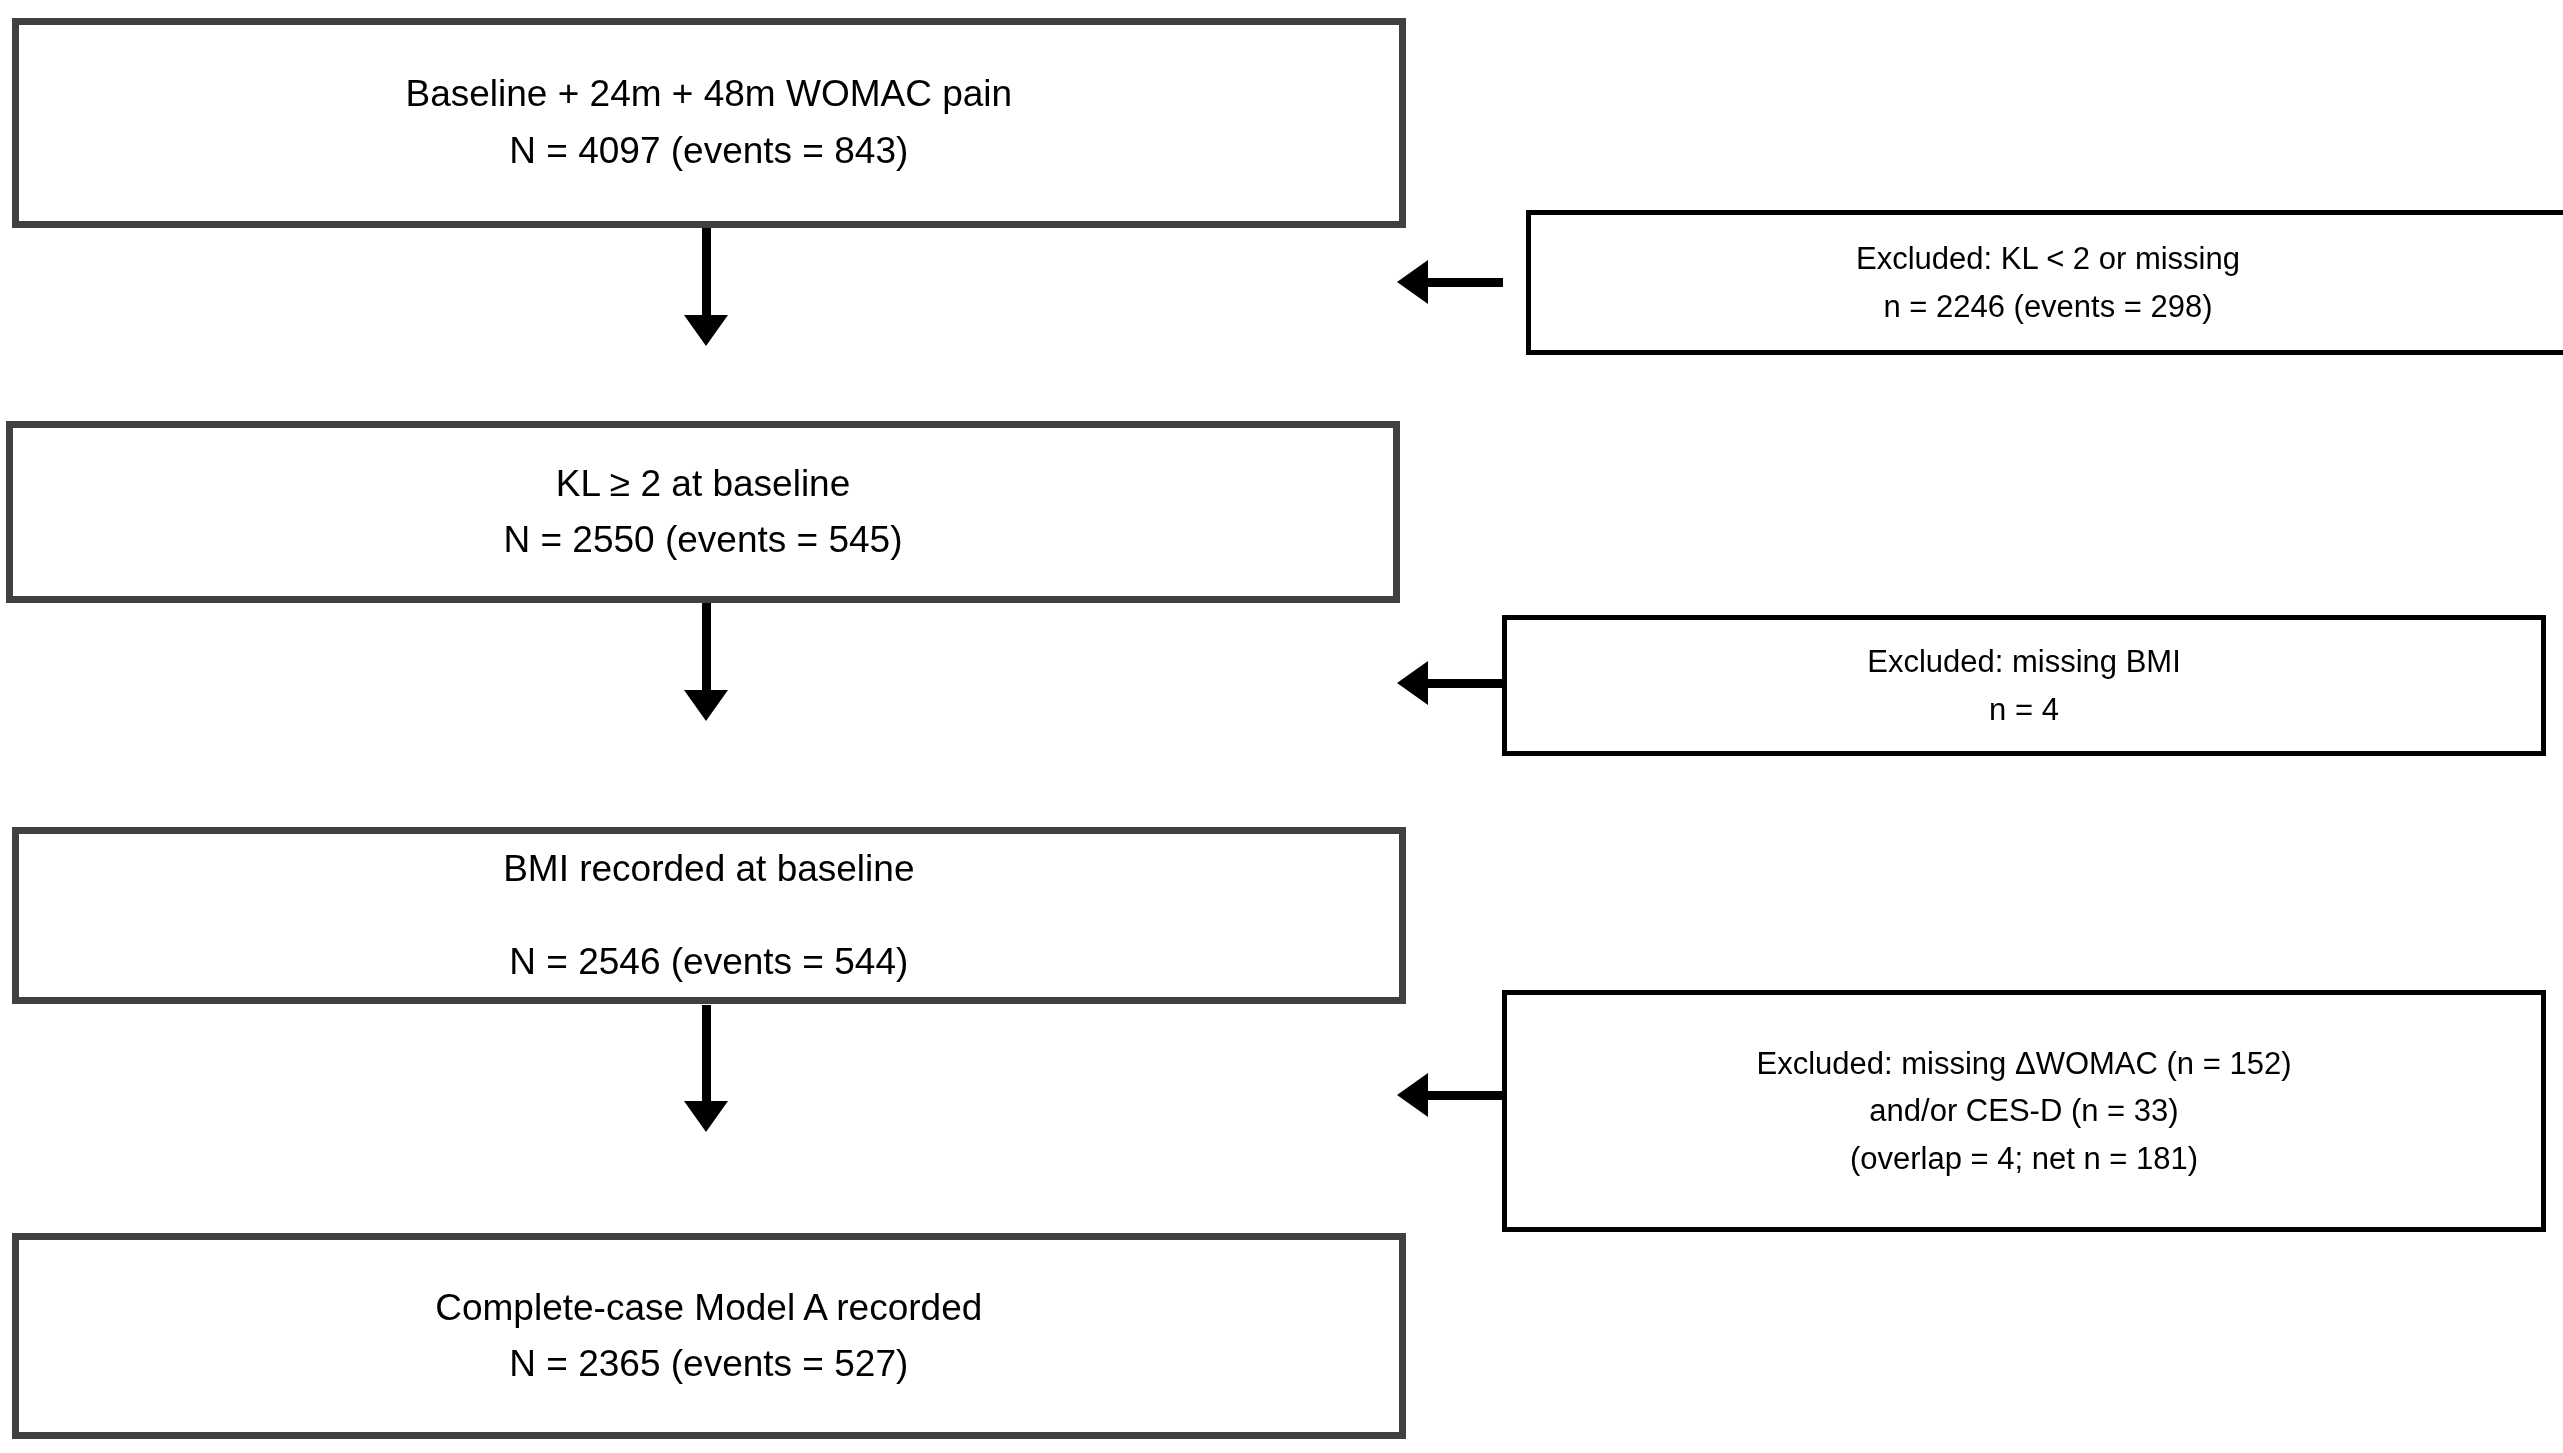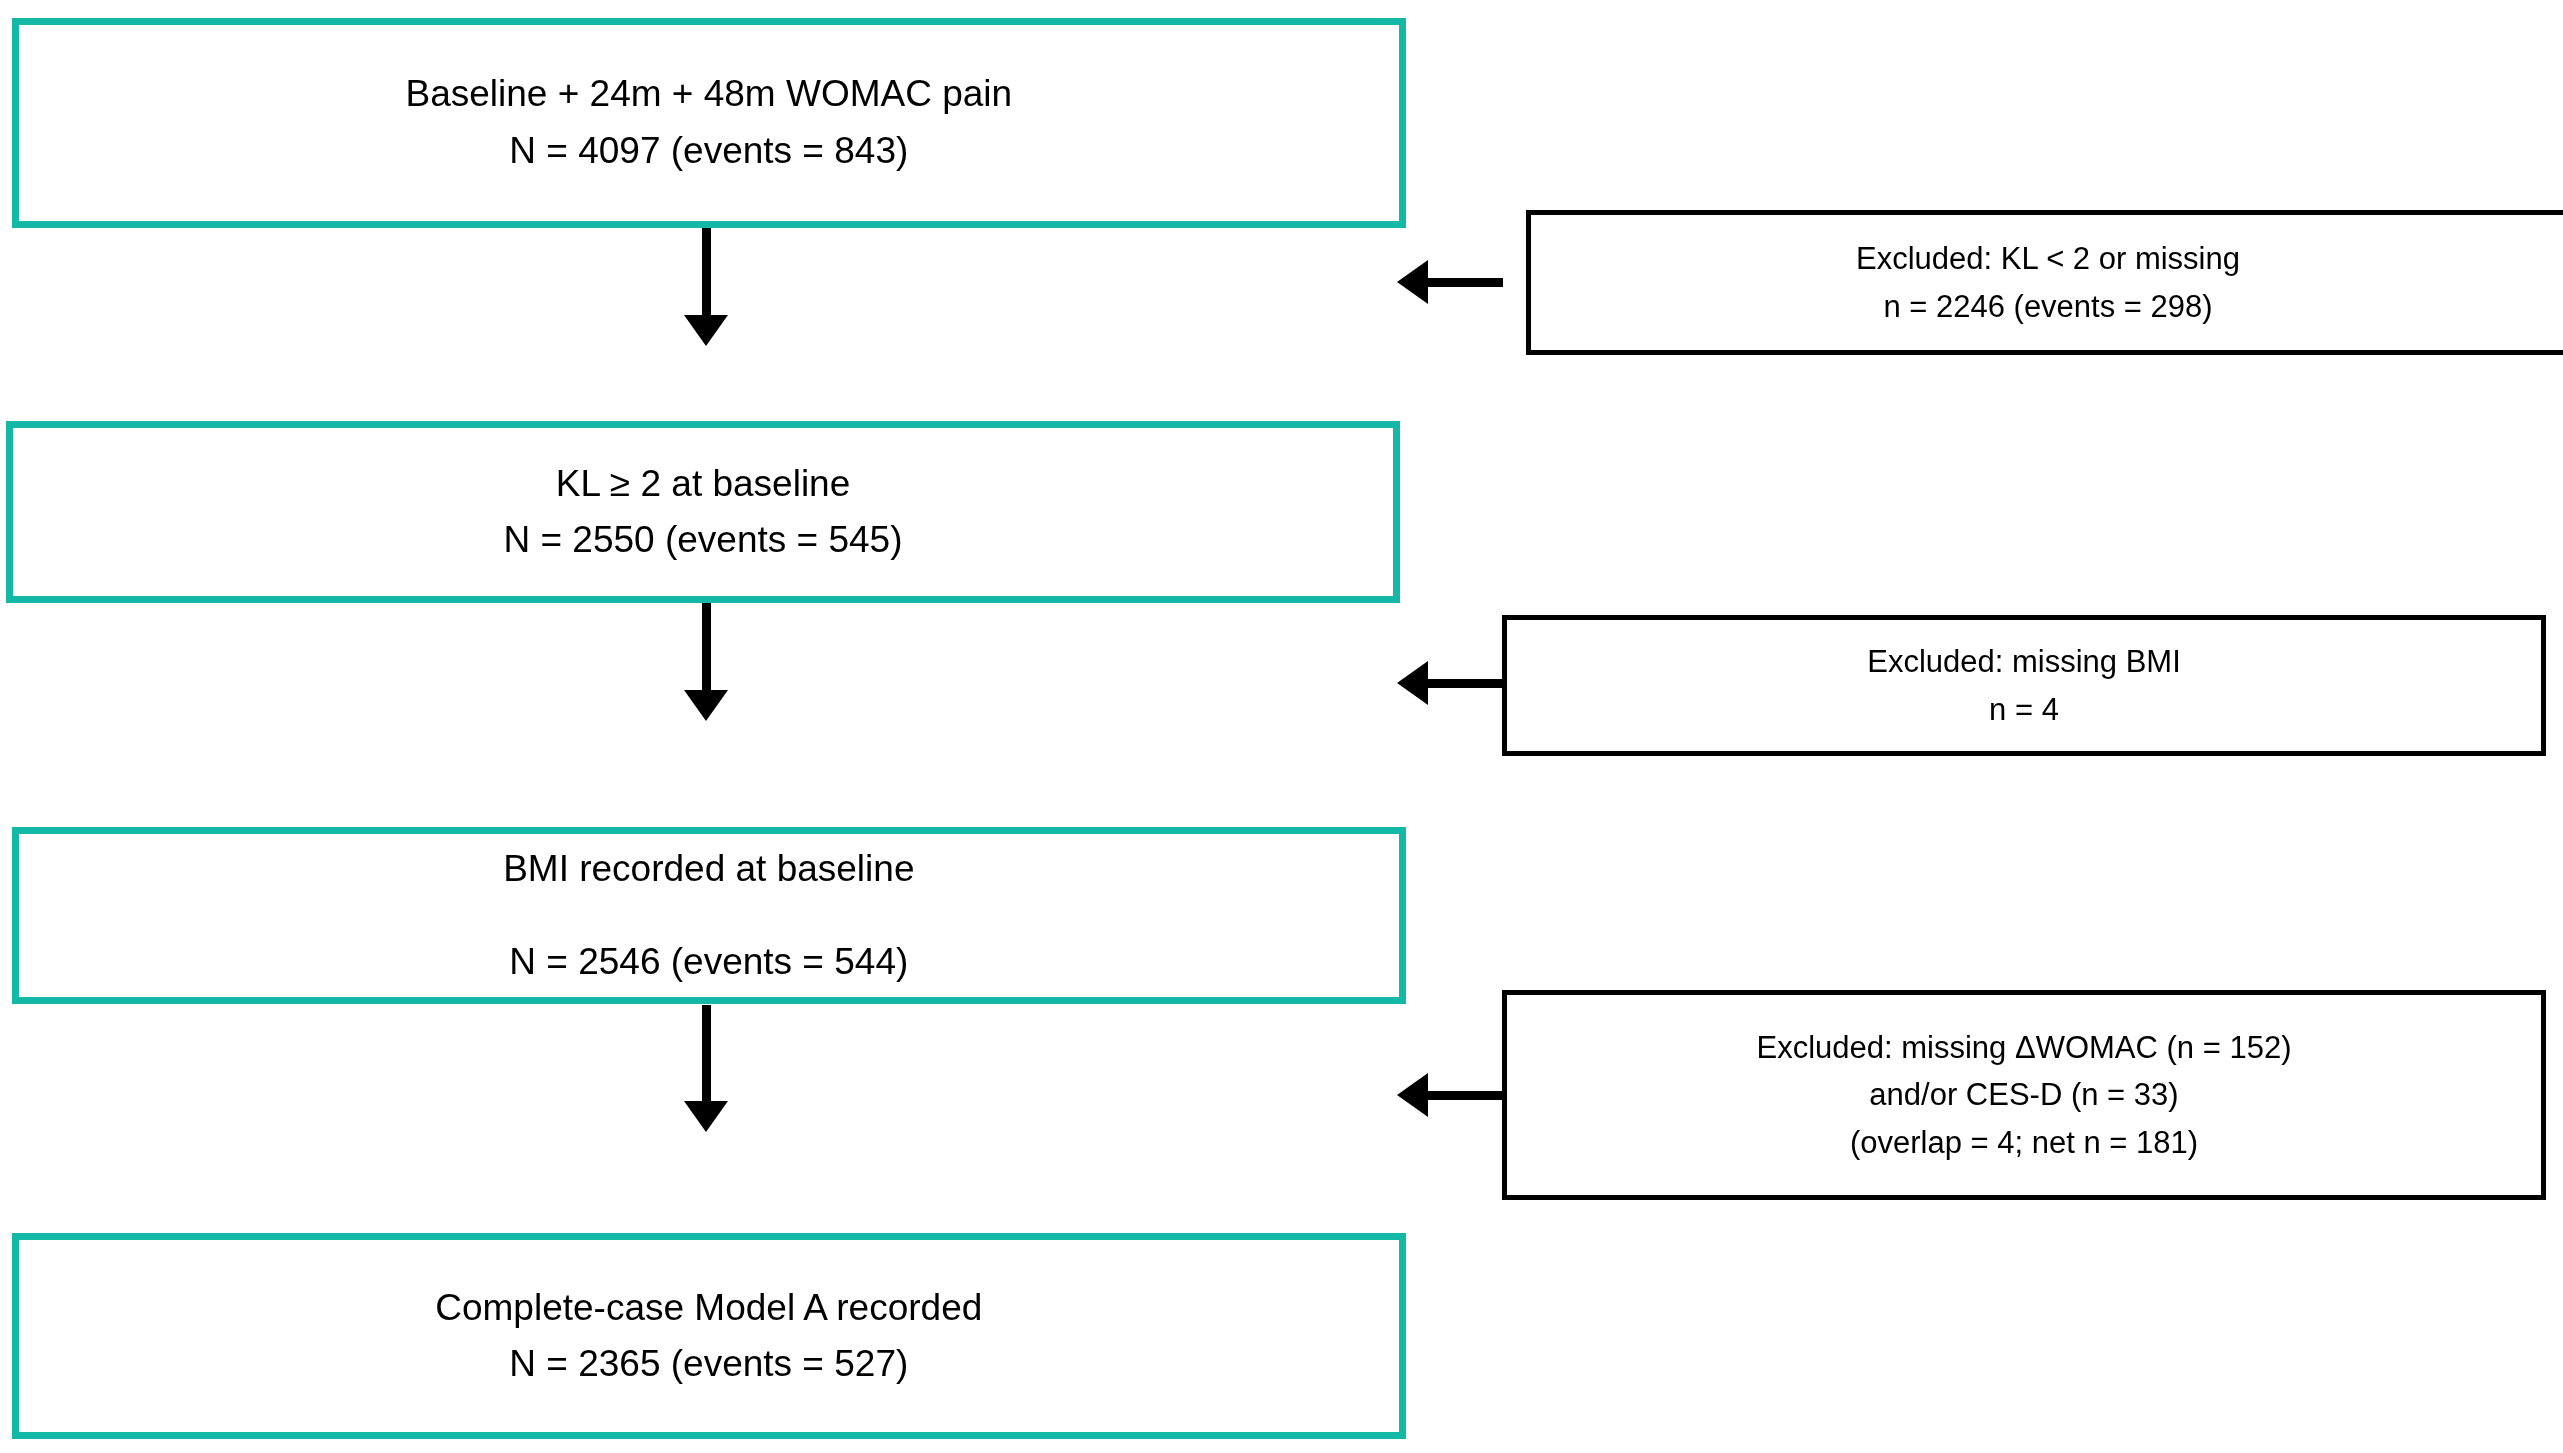--- a/index.html
+++ b/index.html
@@ -25,21 +25,21 @@
     box-sizing: border-box;
     background: #ffffff;
     display: flex;
     flex-direction: column;
     align-items: center;
     justify-content: center;
     text-align: center;
     color: #000000;
   }
   .node.main {
-    border: 7px solid #14b8a6;
+    border: 7px solid #404040;
     font-size: 37px;
     line-height: 1.52;
   }
   .node.excl {
     border: 5.3px solid #000000;
     font-size: 31px;
     line-height: 1.52;
   }
   .node .line {
     display: block;
@@ -141,21 +141,21 @@
   <div class="node main" style="left:11.8px; top:827px; width:1394px; height:177px;gap:37px;">
     <span class="line">BMI recorded at baseline</span>
     <span class="line">N = 2546 (events = 544)</span>
   </div>
 
   <div class="arrow-v" style="left:684px; top:1005px; width:44px; height:127px;">
     <div class="shaft" style="height:96px;"></div>
     <div class="head"></div>
   </div>
 
-  <div class="node excl" style="left:1502px; top:990px; width:1044px; height:210px;">
+  <div class="node excl" style="left:1502px; top:990px; width:1044px; height:242px;">
     <span class="line">Excluded: missing ΔWOMAC (n = 152)</span>
     <span class="line">and/or CES-D (n = 33)</span>
     <span class="line">(overlap = 4; net n = 181)</span>
   </div>
 
   <div class="arrow-h" style="left:1397px; top:1073px; width:106px; height:44px;">
     <div class="shaft" style="width:80px;"></div>
     <div class="head"></div>
   </div>
 

